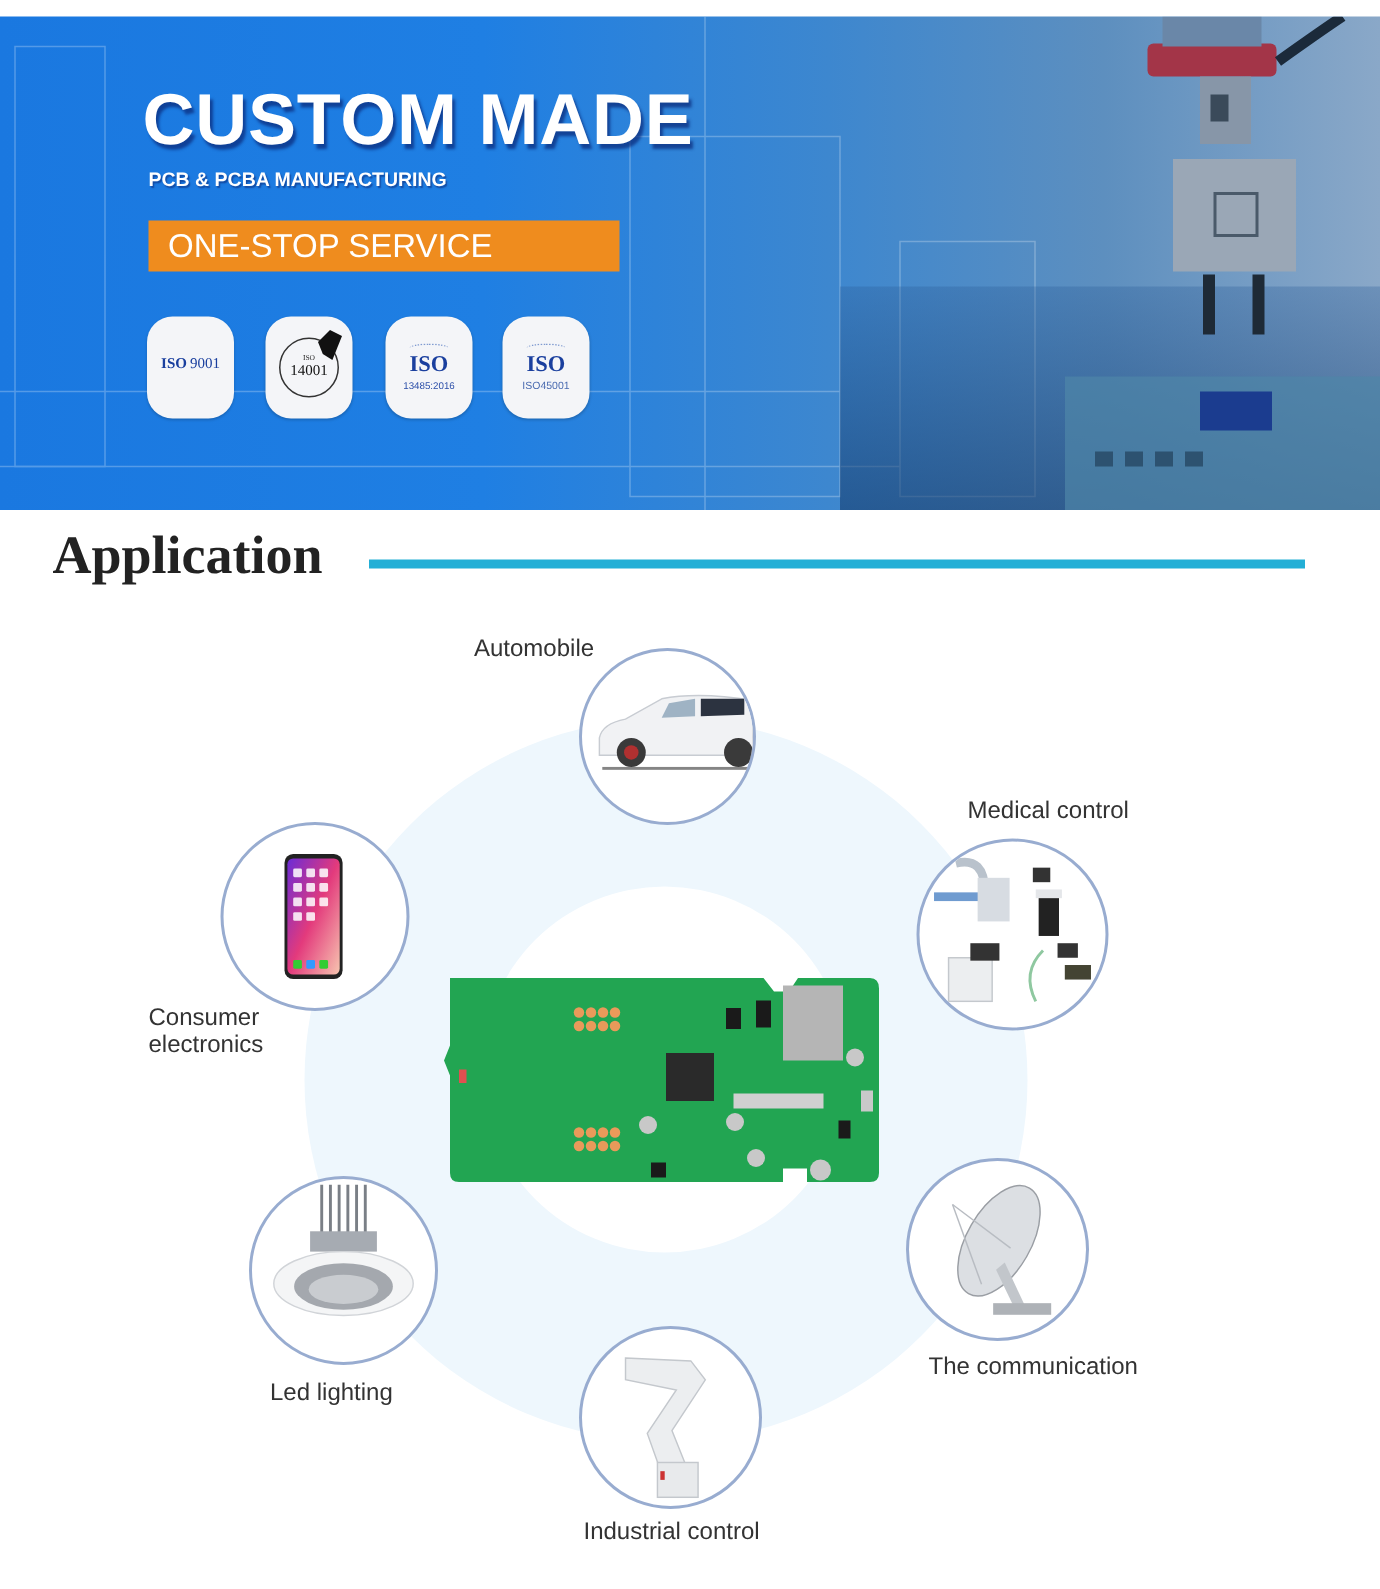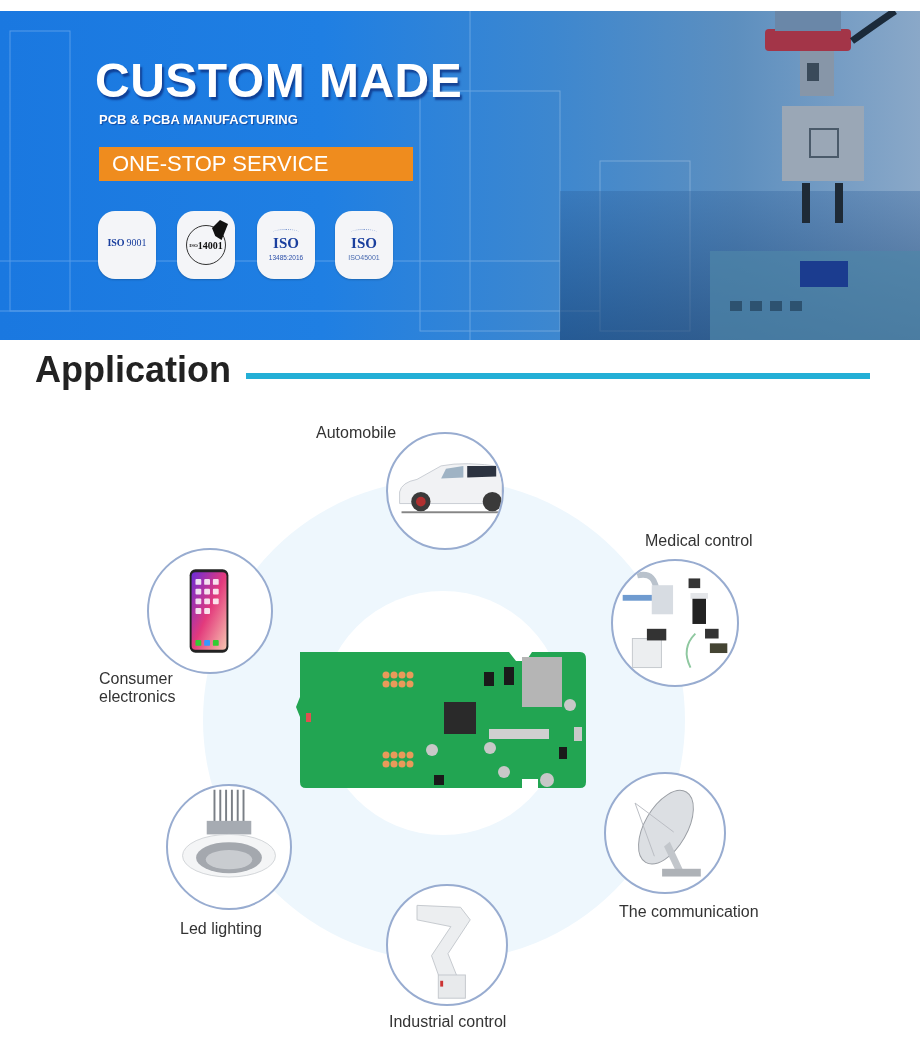--- a/index.html
+++ b/index.html
@@ -35,32 +35,32 @@
     box-shadow: 0 1px 2px rgba(0,0,0,0.2);
   }
   .cert .big { font-family: "Liberation Serif", serif; font-weight: bold; color: #1a3f9e; font-size: 15px; line-height: 15px; }
   .cert .small { color: #2b4ea8; font-size: 6.5px; margin-top: 3px; white-space: nowrap; }
   .cert .row { display: flex; align-items: baseline; gap: 2px; }
   .cert .row .a { font-family: "Liberation Serif", serif; font-weight: bold; color: #1a3f9e; font-size: 10px; }
   .cert .row .b { font-family: "Liberation Serif", serif; color: #1a3f9e; font-size: 10px; }
   .cert .sub9001 { font-size: 4px; color: #5a6a90; margin-left: 18px; }
   .cert .globe { width: 26px; height: 6px; border-top: 1px dotted #7f9ad0; border-radius: 50% 50% 0 0; margin-bottom: 1px; }
   .cert .seal { width: 40px; height: 40px; border: 1.5px solid #333; border-radius: 50%; position: relative;
-    display: flex; align-items: center; justify-content: center; flex-direction: row; font-weight: bold; }
+    display: flex; align-items: center; justify-content: center; flex-direction: column; }
   .cert .seal .t1 { font-family: "Liberation Serif", serif; font-size: 5px; color: #222; }
   .cert .seal .t2 { font-family: "Liberation Serif", serif; font-size: 10px; color: #111; }
   .cert .seal .bird { position: absolute; right: -3px; top: -6px; width: 16px; height: 20px; background: #111;
     clip-path: polygon(50% 0, 100% 20%, 80% 60%, 60% 100%, 20% 80%, 0 40%); }
 
   
   .robot { position: absolute; left: 760px; top: 0; width: 140px; height: 260px; }
 
   
   .app-title {
-    position: absolute; left: 35px; top: 349px; font-size: 36px; color: #222222; white-space: nowrap;
+    position: absolute; left: 35px; top: 349px; font-size: 36px; color: #222222; white-space: nowrap; font-family: Liberation Serif, serif;
   }
   .app-rule { position: absolute; left: 246px; top: 373px; width: 624px; height: 6px; background: #23afd6; }
 
   .disk { position: absolute; left: 203px; top: 479px; width: 482px; height: 482px; border-radius: 50%; background: #eef7fd; }
   .disk-inner { position: absolute; left: 321px; top: 591px; width: 244px; height: 244px; border-radius: 50%; background: #ffffff; }
 
   .pcb { position: absolute; left: 294px; top: 647px; width: 300px; height: 145px; }
 
   .node { position: absolute; width: 118px; height: 118px; border-radius: 50%; background: #ffffff;
     border: 2px solid #98acd0; overflow: hidden; }

